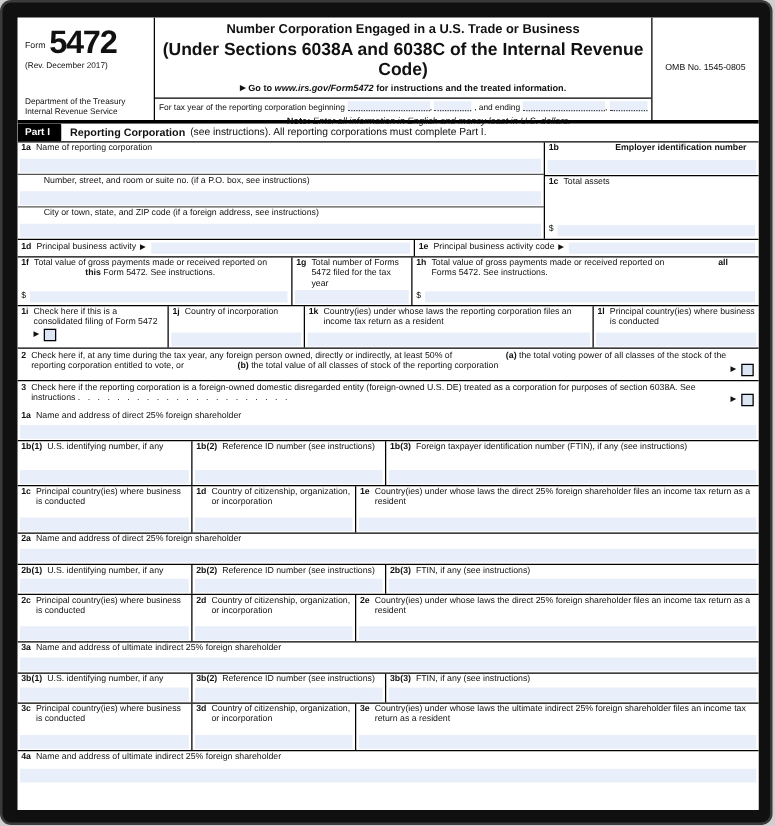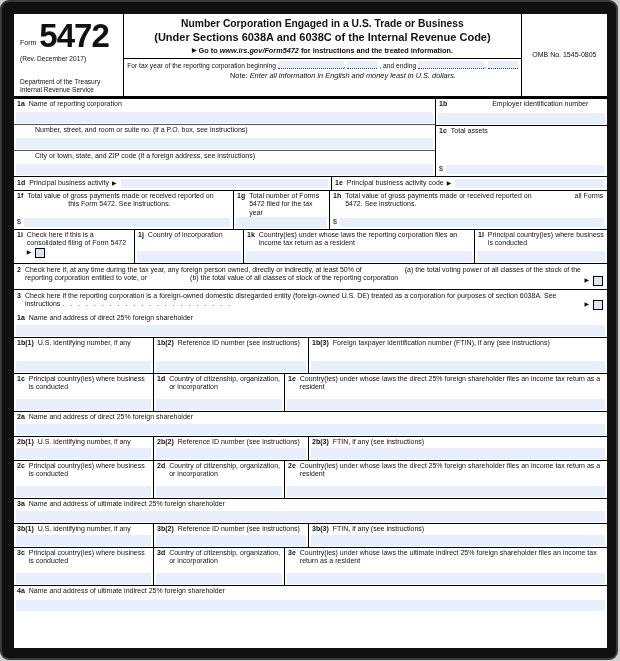--- a/index.html
+++ b/index.html
@@ -3,39 +3,39 @@
 <meta charset="utf-8">
 <style>
   * { margin:0; padding:0; box-sizing:border-box; }
   html,body { width:620px; height:661px; }
   body { background:#cfcfcf; font-family:"Liberation Sans", sans-serif; color:#111; position:relative; }
   .frame { position:absolute; left:2px; top:2px; width:614px; height:656px; background:#101010; border-radius:7px;
            box-shadow:0 0 0 2px #3a3a3a; }
   .page { position:absolute; left:14px; top:14px; width:593px; height:634px; background:#fff; overflow:hidden;
           font-size:7px; line-height:1.18; }
 
-  .b { font-weight:normal;padding-left:41px; }
+  .b { font-weight:bold;padding-left:41px; }
   .i { font-style:italic; }
   .arrow { font-size:6px; vertical-align:1px; }
   .fillrow { height:11px; background:var(--field-fill); margin:1px 2px 1px 2px; }
   .cb { display:inline-block; width:10px; height:10px; border:1px solid #000; background:var(--checkbox-fill);
         vertical-align:middle; margin-left:4px; }
   .blank { display:inline-block; border-bottom:1px dotted #444; background:var(--field-fill); height:8px; vertical-align:-1px; }
 
   
   .header { display:flex; height:85px; border-bottom:3px solid #000; }
   .h-left { width:118px; border-right:1px solid #000; position:relative; padding:8px 4px 2px 6px; }
   .formline { display:flex; align-items:flex-end; gap:3px; }
   .form-word { font-size:7px; padding-bottom:3px; }
-  .form-num { font-size:33px; font-weight:bold; letter-spacing:-1px; line-height:.85; }
+  .form-num { font-size:26px; font-weight:bold; letter-spacing:-1px; line-height:.85; }
   .rev { font-size:6.6px; margin-top:5px; }
   .dept { position:absolute; bottom:2px; left:6px; font-size:6.6px; line-height:1.25; }
   .h-center { flex:1; border-right:1px solid #000; display:flex; flex-direction:column; text-align:center; padding-top:4px; }
   .title { font-size:10.3px; font-weight:bold; line-height:1.15; }
-  .subtitle { font-size:11px; font-weight:bold; margin-top:1px; }
+  .subtitle { font-size:14px; font-weight:bold; margin-top:1px; }
   .goto { font-size:7.3px; font-weight:bold; margin-top:3px; padding-bottom:3px; }
   .taxyear { border-top:1px solid #000; font-size:6.7px; text-align:left; padding:2px 3px 1px 3px; white-space:nowrap; }
   .note { font-size:7.4px; padding:1px 0 2px 0; }
   .h-right { width:92px; display:flex; align-items:center; justify-content:center; font-size:7px; }
 
   
   .partbar { display:flex; align-items:center; height:15px; border-bottom:1.5px solid #000; background:#fff; }
   .partbar.second { border-top:2px solid #000; }
   .badge { background:#000; color:#fff; font-weight:bold; font-size:8px; padding:1.5px 9px 2px 6px; margin-right:7px;
            border-radius:1px; height:100%; display:flex; align-items:center; }
@@ -122,20 +122,25 @@
         <span class="blank" style="width:30px"></span>
       </div>
       <div class="note">
         <span class="b">Note:</span>
         <span class="i">Enter all information in English and money least in U.S. dollars.</span>
       </div>
     </div>
     <div class="h-right">OMB No. 1545-0805</div>
   </div>
 
+  <div class="partbar">
+    <span class="badge">Part I</span>
+    <span class="ptitle">Reporting Corporation</span>
+    <span class="prest">(see instructions). All reporting corporations must complete Part I.</span>
+  </div>
 
   <div class="p1top">
     <div class="p1left">
       <div class="fieldblk">
         <div class="lblline">
             <span class="num">1a</span>
             <span>Name of reporting corporation</span>
           </div>
         <div class="fillrow bottomfill"></div>
       </div>

